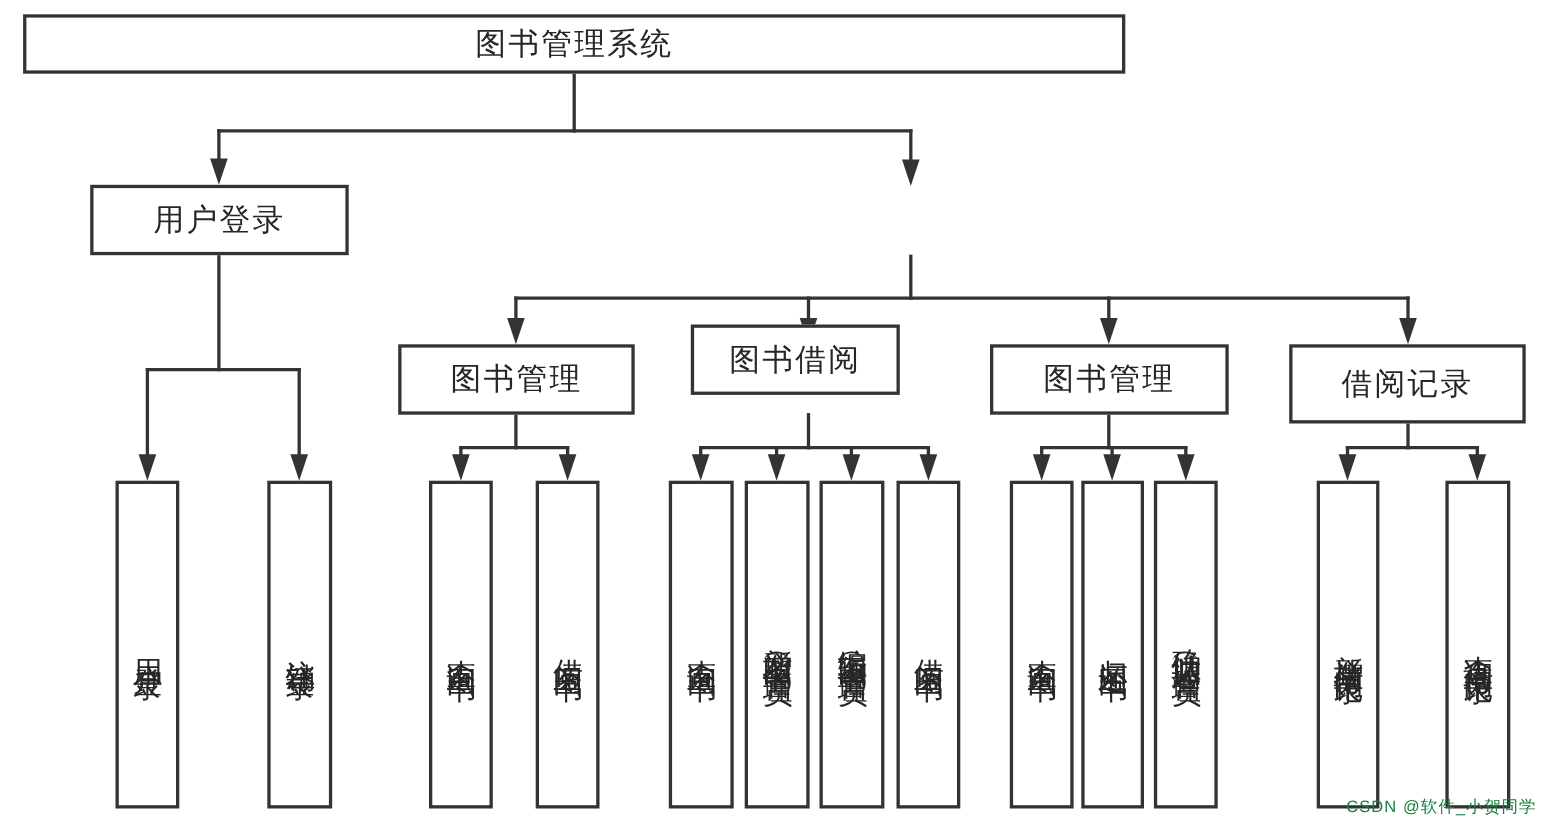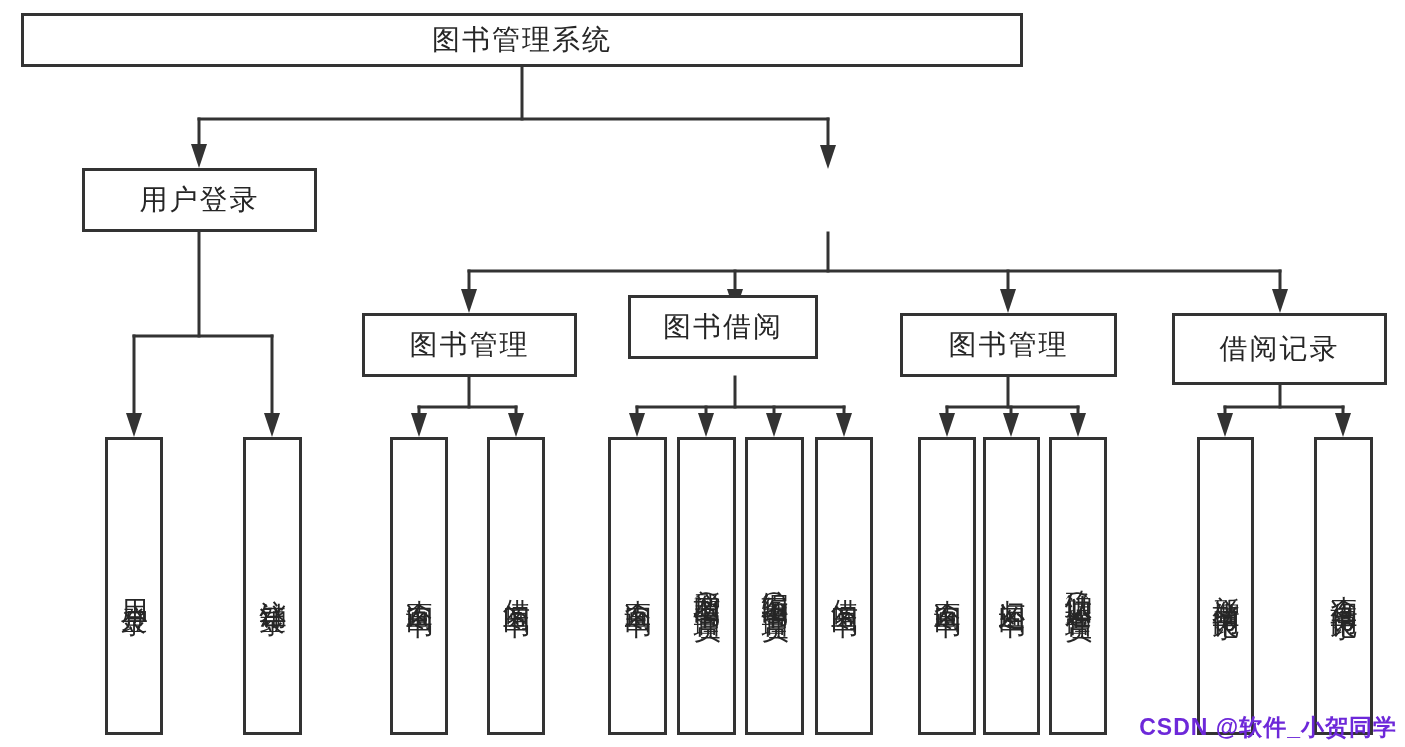--- a/index.html
+++ b/index.html
@@ -15,22 +15,22 @@
   }
   .vbox{
     position:absolute;box-sizing:border-box;border:3px solid #333333;background:#ffffff;
     display:flex;align-items:center;justify-content:center;
   }
   .vtext{
     writing-mode:vertical-rl;text-orientation:mixed;
     font-size:27px;letter-spacing:4px;color:#262626;line-height:1;
   }
   .watermark{
-    position:absolute;right:8px;bottom:4px;font-size:23px;color:#6d28d9;
-    letter-spacing:1px;z-index:5;white-space:nowrap;font-weight:bold;
+    position:absolute;right:8px;bottom:4px;font-size:15px;color:#15803d;
+    letter-spacing:1px;z-index:5;white-space:nowrap;
   }
 </style>
 </head>
 <body>
 
 <div class="stage">
 
   <svg class="wires" width="1405" height="747" viewBox="0 0 1405 747">
     <g stroke="#333333" stroke-width="3" fill="none" stroke-linecap="square">
 

